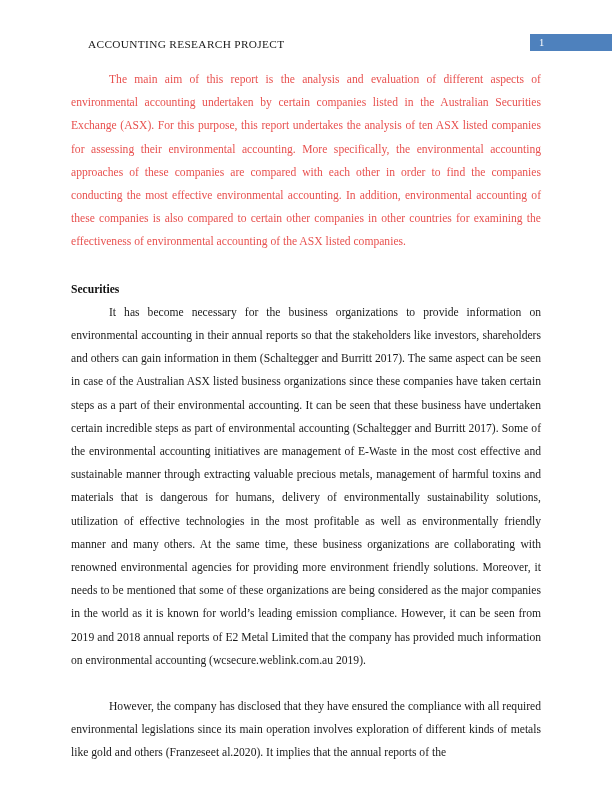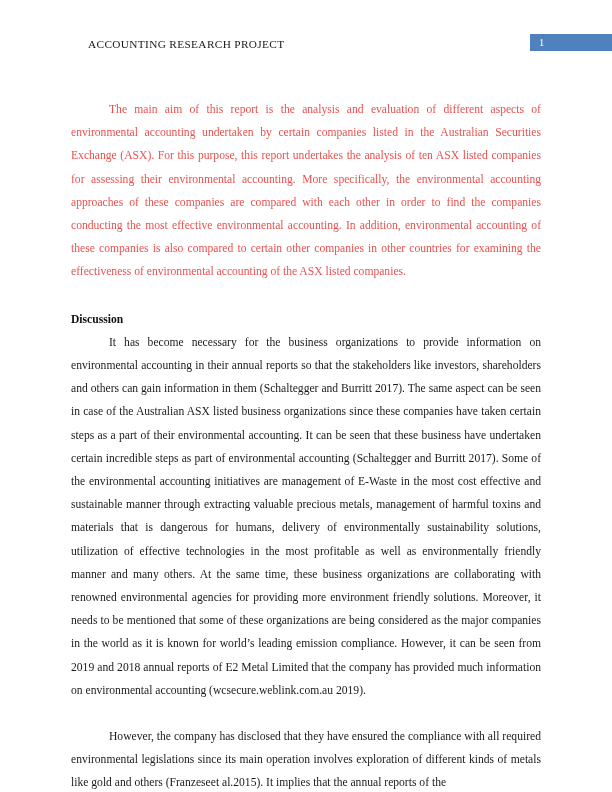--- a/index.html
+++ b/index.html
@@ -73,21 +73,20 @@
     margin: 0;
     text-align: justify;
     text-justify: inter-word;
     font-size: 11.6px;
     line-height: 23.2px;
     text-indent: 38px;
     color: #1a1a1a;
   }
   p.para.red {
     color: #e8514f;
-    margin-top: 30px;
   }
 
   .gap-sm { height: 23px; }
   .gap-md { height: 24px; }
 
   h2.section-heading {
     margin: 0;
     font-size: 11.6px;
     line-height: 23.2px;
     font-weight: bold;
@@ -108,23 +107,23 @@
       <span class="num">1</span>
     </div>
   </div>
 
   <div class="content">
 
     <p class="para red">The main aim of this report is the analysis and evaluation of different aspects of environmental accounting undertaken by certain companies listed in the Australian Securities Exchange (ASX). For this purpose, this report undertakes the analysis of ten ASX listed companies for assessing their environmental accounting. More specifically, the environmental accounting approaches of these companies are compared with each other in order to find the companies conducting the most effective environmental accounting. In addition, environmental accounting of these companies is also compared to certain other companies in other countries for examining the effectiveness of environmental accounting of the ASX listed companies.</p>
 
     <div class="gap-md"></div>
 
-    <h2 class="section-heading">Discussion</h2>
+    <h2 class="section-heading">Securities</h2>
 
     <p class="para">It has become necessary for the business organizations to provide information on environmental accounting in their annual reports so that the stakeholders like investors, shareholders and others can gain information in them (Schaltegger and Burritt 2017). The same aspect can be seen in case of the Australian ASX listed business organizations since these companies have taken certain steps as a part of their environmental accounting. It can be seen that these business have undertaken certain incredible steps as part of environmental accounting (Schaltegger and Burritt 2017). Some of the environmental accounting initiatives are management of E-Waste in the most cost effective and sustainable manner through extracting valuable precious metals, management of harmful toxins and materials that is dangerous for humans, delivery of environmentally sustainability solutions, utilization of effective technologies in the most profitable as well as environmentally friendly manner and many others. At the same time, these business organizations are collaborating with renowned environmental agencies for providing more environment friendly solutions. Moreover, it needs to be mentioned that some of these organizations are being considered as the major companies in the world as it is known for world’s leading emission compliance. However, it can be seen from 2019 and 2018 annual reports of E2 Metal Limited that the company has provided much information on environmental accounting (wcsecure.weblink.com.au 2019).</p>
 
     <div class="gap-sm"></div>
 
-    <p class="para"><span>However, the company has disclosed that they have ensured the compliance with all required environmental legislations since its main operation involves exploration of different kinds of metals like gold and others (Franzese</span><span class="it">et al.</span><span>2015). It implies that the annual reports of the</span></p>
+    <p class="para"><span>However, the company has disclosed that they have ensured the compliance with all required environmental legislations since its main operation involves exploration of different kinds of metals like gold and others (Franzese</span><span class="it">et al.</span><span>2020). It implies that the annual reports of the</span></p>
 
   </div>
 
 </div>
 
 </body></html>

